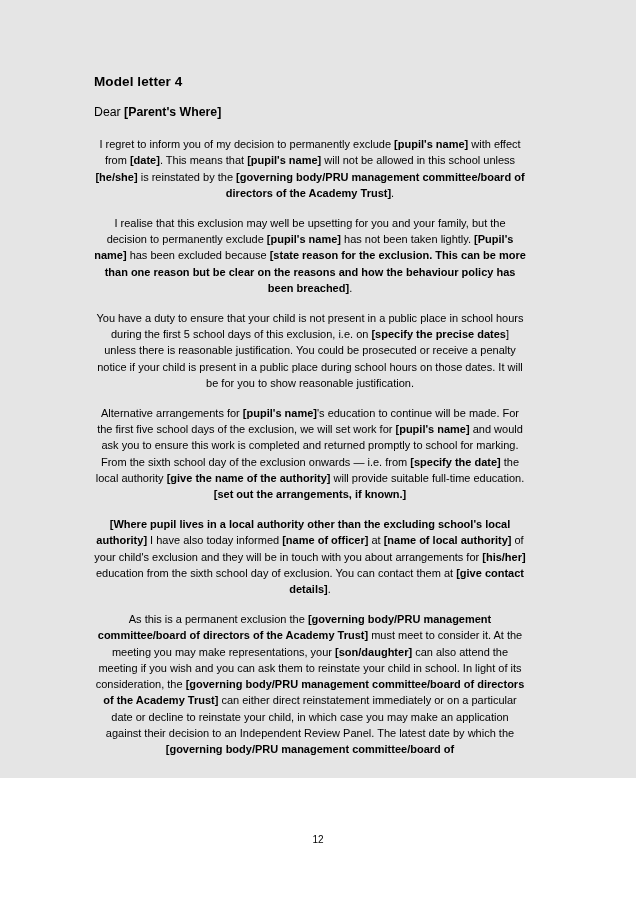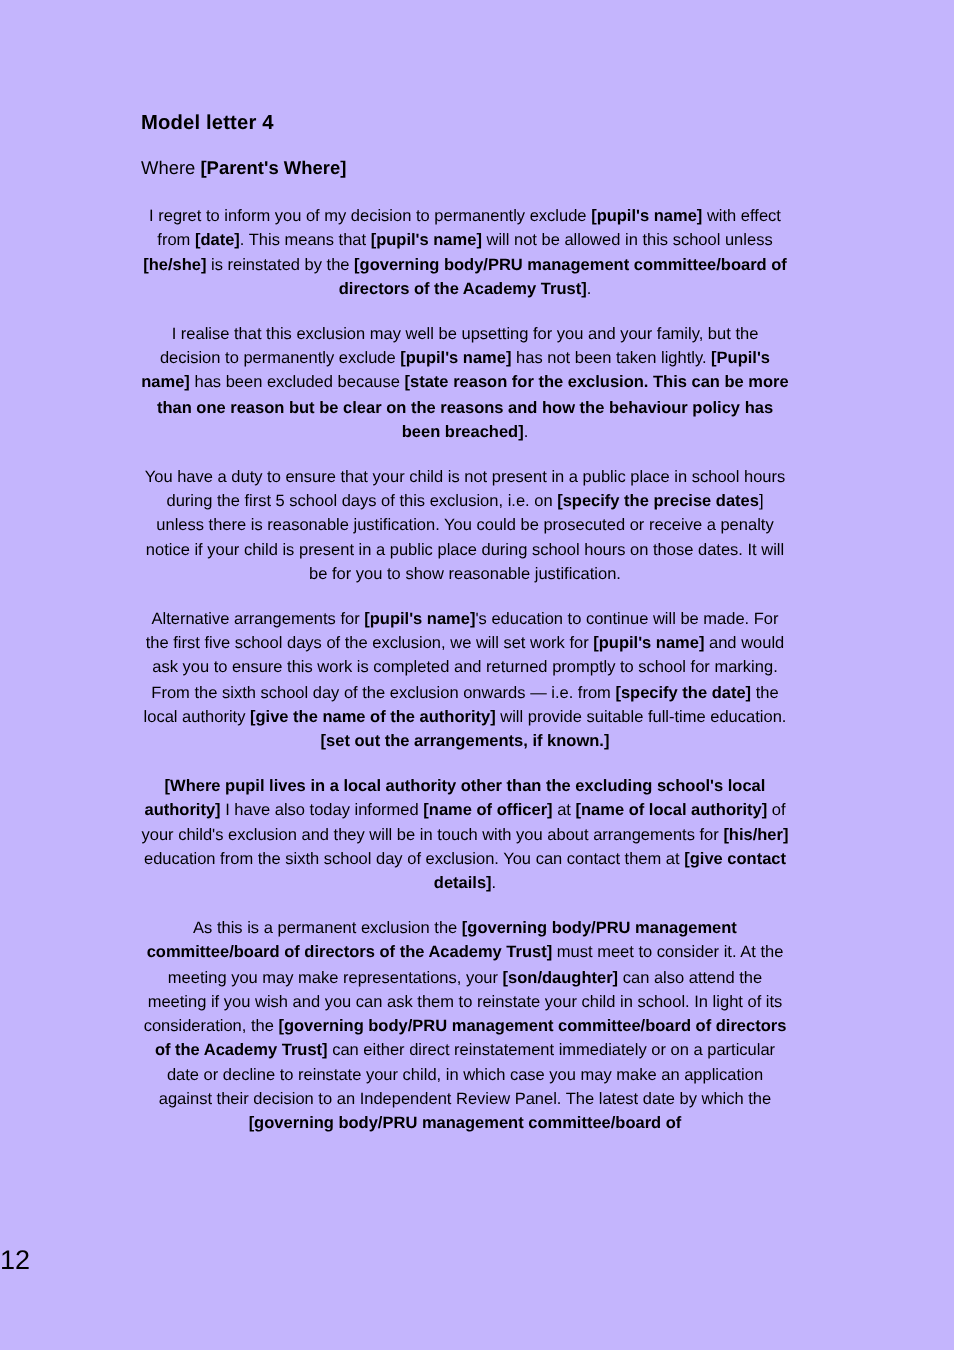--- a/index.html
+++ b/index.html
@@ -12,22 +12,22 @@
     width: 636px;
     height: 900px;
     overflow: hidden;
     font-family: "Liberation Sans", sans-serif;
     color: #000000;
     -webkit-font-smoothing: antialiased;
   }
   .page {
     position: relative;
     width: 636px;
-    height: 900px;
-    background: #c4b5fd;
+    height: 778px;
+    background: #e5e5e5;
   }
   .content {
     position: absolute;
     left: 94px;
     top: 74px;
     width: 446px;
   }
   .doc-title {
     font-size: 13.5px;
     font-weight: bold;
@@ -55,36 +55,36 @@
     text-align: center;
   }
   p.body-par b, .salutation b, .strong {
     font-weight: bold;
   }
   .page-number {
     position: absolute;
     left: 0;
     right: 0;
     top: 832px;
-    text-align: left;
-    font-size: 18px;
+    text-align: center;
+    font-size: 10px;
     line-height: 16px;
   }
 </style>
 </head>
 <body>
 
 <div class="page">
   <div class="content">
 
     <h1 class="doc-title">Model letter 4</h1>
 
 
     <p class="salutation">
-      <span>Where </span><b>[Parent's Where]</b>
+      <span>Dear </span><b>[Parent's Where]</b>
     </p>
 
     <div id="paragraphs-container">
         <p class="body-par"><span>I regret to inform you of my decision to permanently exclude </span><b>[pupil's name]</b><span> with effect from </span><b>[date]</b><span>. This means that </span><b>[pupil's name]</b><span> will not be allowed in this school unless </span><b>[he/she]</b><span> is reinstated by the </span><b>[governing body/PRU management committee/board of directors of the Academy Trust]</b><span>.</span></p>
         <p class="body-par"><span>I realise that this exclusion may well be upsetting for you and your family, but the decision to permanently exclude </span><b>[pupil's name]</b><span> has not been taken lightly. </span><b>[Pupil's name]</b><span> has been excluded because </span><b>[state reason for the exclusion. This can be more than one reason but be clear on the reasons and how the behaviour policy has been breached]</b><span>.</span></p>
         <p class="body-par"><span>You have a duty to ensure that your child is not present in a public place in school hours during the first 5 school days of this exclusion, i.e. on </span><b>[specify the precise dates</b><span>] unless there is reasonable justification. You could be prosecuted or receive a penalty notice if your child is present in a public place during school hours on those dates. It will be for you to show reasonable justification.</span></p>
         <p class="body-par"><span>Alternative arrangements for </span><b>[pupil's name]</b><span>'s education to continue will be made. For the first five school days of the exclusion, we will set work for </span><b>[pupil's name]</b><span> and would ask you to ensure this work is completed and returned promptly to school for marking. From the sixth school day of the exclusion onwards — i.e. from </span><b>[specify the date]</b><span> the local authority </span><b>[give the name of the authority]</b><span> will provide suitable full-time education. </span><b>[set out the arrangements, if known.]</b></p>
         <p class="body-par"><b>[Where pupil lives in a local authority other than the excluding school's local authority]</b><span> I have also today informed </span><b>[name of officer]</b><span> at </span><b>[name of local authority]</b><span> of your child's exclusion and they will be in touch with you about arrangements for </span><b>[his/her]</b><span> education from the sixth school day of exclusion. You can contact them at </span><b>[give contact details]</b><span>.</span></p>
         <p class="body-par"><span>As this is a permanent exclusion the </span><b>[governing body/PRU management committee/board of directors of the Academy Trust]</b><span> must meet to consider it. At the meeting you may make representations, your </span><b>[son/daughter]</b><span> can also attend the meeting if you wish and you can ask them to reinstate your child in school. In light of its consideration, the </span><b>[governing body/PRU management committee/board of directors of the Academy Trust]</b><span> can either direct reinstatement immediately or on a particular date or decline to reinstate your child, in which case you may make an application against their decision to an Independent Review Panel. The latest date by which the </span><b>[governing body/PRU management committee/board of</b></p>
       </div>

